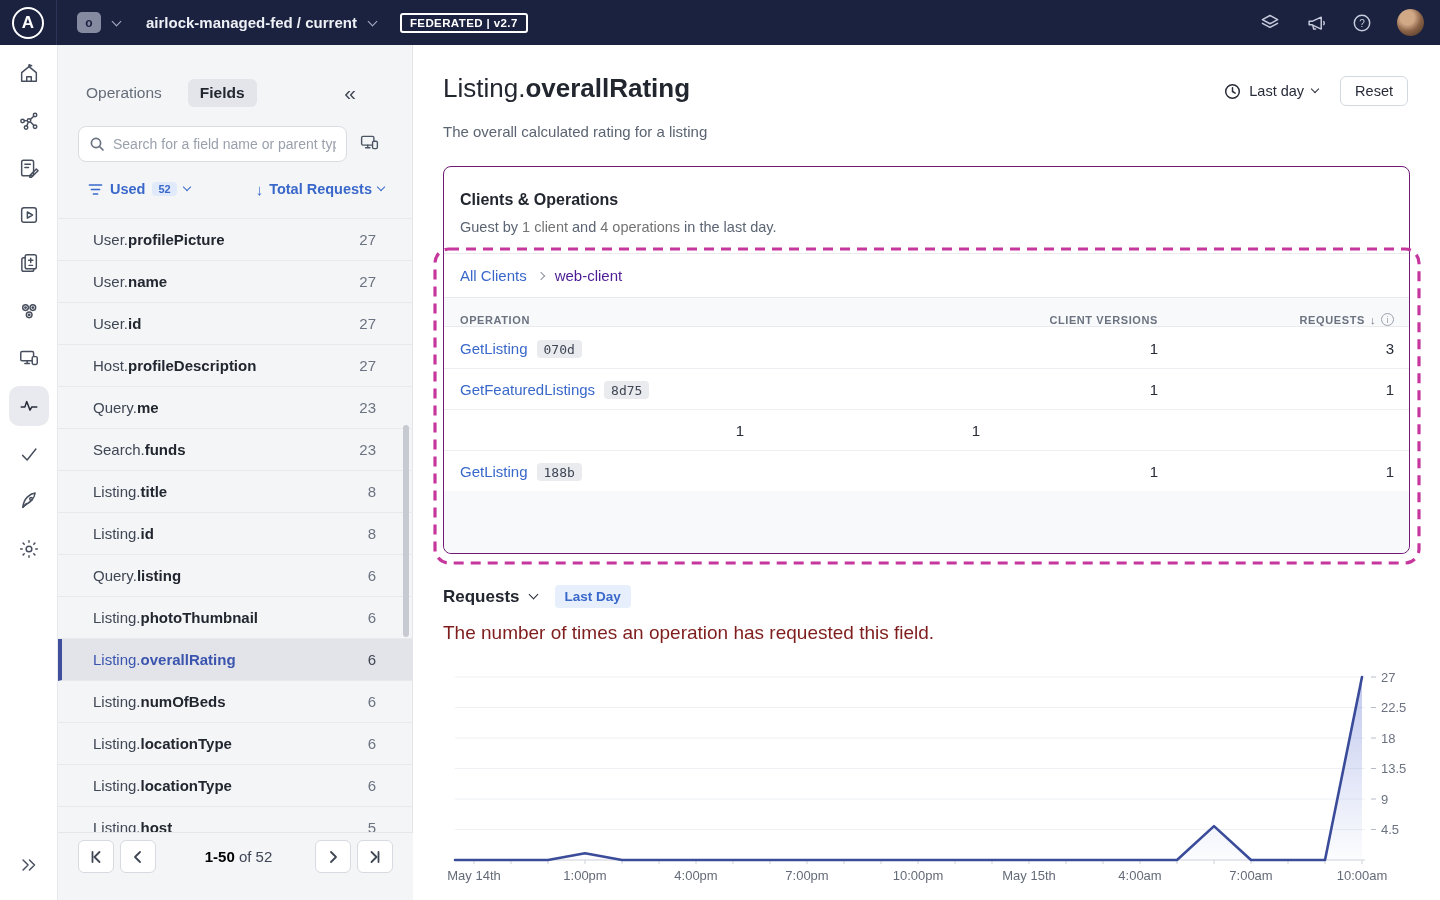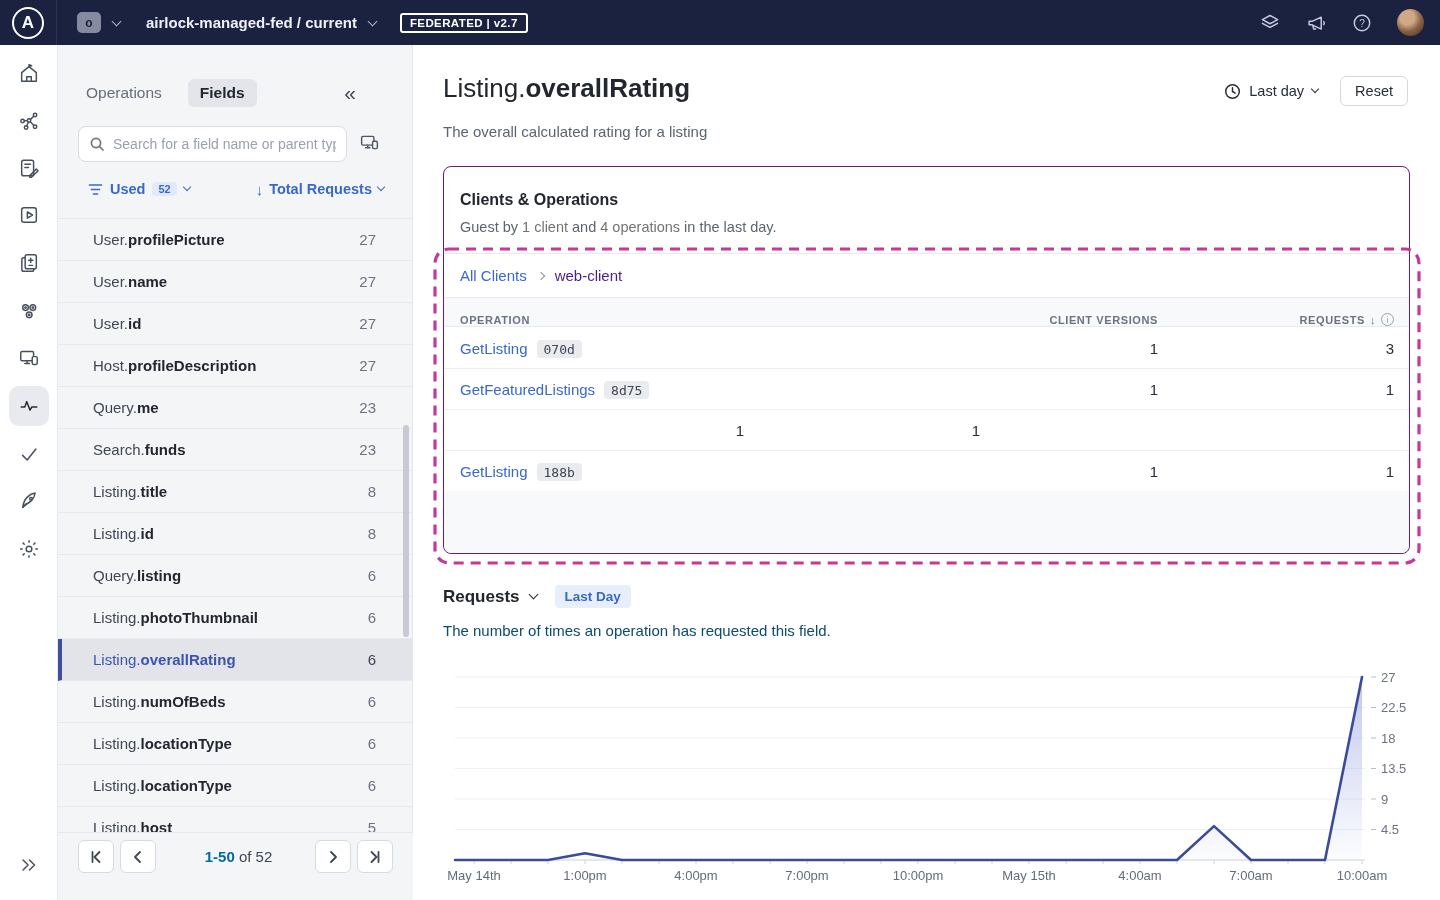--- a/index.html
+++ b/index.html
@@ -71,21 +71,21 @@
   .f-row.selected .fparent, .f-row.selected .fname { color:#3b55ae; }
   .f-row.selected .fcount { color:#3f4654; }
   .scroll-thumb { position:absolute; right:3px; top:380px; width:6px; height:212px;
     background:#c7cad1; border-radius:3px; }
   .pagination { position:absolute; left:0; bottom:0; width:355px; height:68px; background:#f4f5f7;
     border-top:1px solid #e4e6ea; display:flex; align-items:flex-start; padding:7px 20px 0 20px; }
   .pg-btn { width:36px; height:33px; background:#fff; border:1px solid #d7dae0; border-radius:6px;
     display:flex; align-items:center; justify-content:center; cursor:pointer; margin-right:6px; }
   .pg-btn svg { stroke:#3f4654; fill:none; stroke-width:1.8; stroke-linecap:round; stroke-linejoin:round; }
   .pg-text { flex:1; text-align:center; font-size:15px; color:#3f4654; line-height:33px; }
-  .pg-text b { color:#0369a1; }
+  .pg-text b { color:#000000; }
   .pg-right { display:flex; } .pg-right .pg-btn:last-child { margin-right:0; }
 
   
   .main { position:absolute; left:413px; top:45px; width:1027px; height:855px; background:#fff; }
   .page-title { position:absolute; left:30px; top:28px; font-size:26px; color:#22262f; }
   .page-title b { font-weight:700; }
   .page-sub { position:absolute; left:30px; top:78px; font-size:15px; color:#5b6472; }
   .hdr-controls { position:absolute; right:32px; top:31px; display:flex; align-items:center; }
   .time-range { display:flex; align-items:center; gap:8px; cursor:pointer; font-size:14.5px; color:#272c38; }
   .time-range svg { stroke:#272c38; fill:none; stroke-width:1.5; stroke-linecap:round; }
@@ -125,21 +125,21 @@
     border-radius:0 0 8px 8px; }
 
   .highlight-box { position:absolute; left:20px; top:202px; width:988px; height:318px; pointer-events:none; }
 
   .req-hdr { position:absolute; left:30px; top:540px; display:flex; align-items:center; }
   .req-title { font-size:17px; font-weight:700; color:#22262f; }
   .req-chev { width:7px; height:7px; border-right:1.8px solid #272c38; border-bottom:1.8px solid #272c38;
     transform:rotate(45deg); display:inline-block; margin:-4px 0 0 10px; }
   .req-badge { margin-left:18px; background:#e7effc; color:#3968ca; font-size:13.5px; font-weight:700;
     border-radius:4px; padding:4px 10px; cursor:pointer; }
-  .req-sub { position:absolute; left:30px; top:577px; font-size:15px; color:#0c4a6e; }
+  .req-sub { position:absolute; left:30px; top:577px; font-size:19px; color:#7f1d1d; }
   .chart-wrap { position:absolute; left:30px; top:605px; width:997px; height:240px; }
   .chart-wrap svg text { font-family:"Liberation Sans",sans-serif; }
 </style>
 </head>
 <body>
 
 <div class="topbar">
   <div class="logo-wrap">
     <div class="logo">A</div>
   </div>

